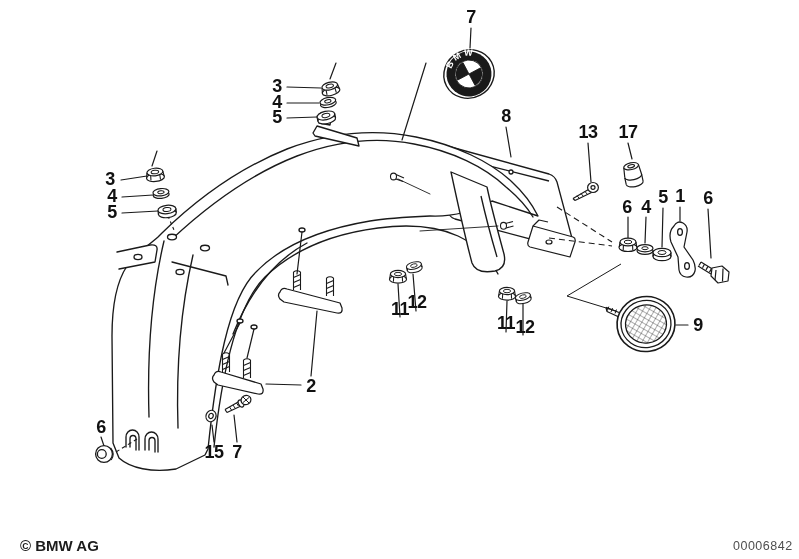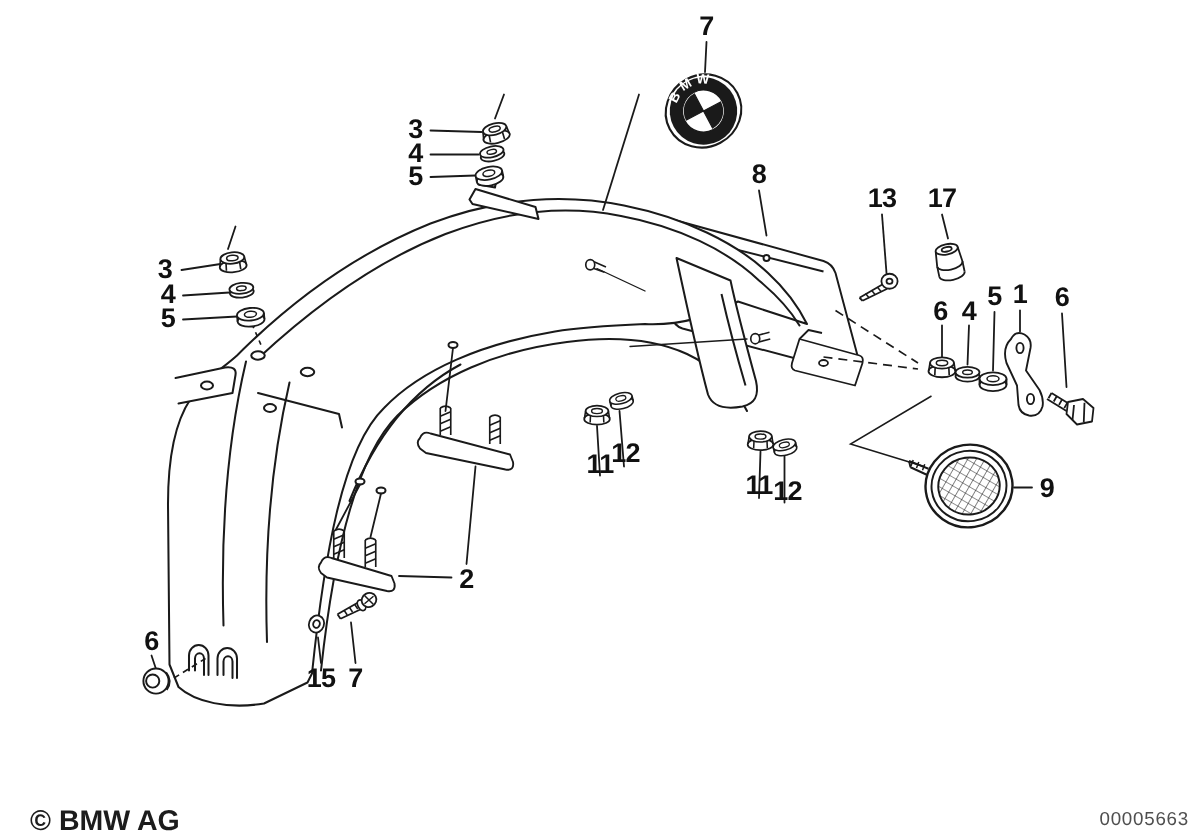--- a/index.html
+++ b/index.html
@@ -9,21 +9,21 @@
   }
   svg{position:absolute;left:0;top:0;}
   .callout{
     position:absolute;transform:translate(-50%,-50%);
     font-family:"Liberation Sans",sans-serif;font-weight:bold;font-size:18px;
     color:#111;letter-spacing:-0.5px;white-space:nowrap;line-height:1;
   }
   .corner-text{
     position:absolute;font-family:"Liberation Sans",sans-serif;line-height:1;white-space:nowrap;
   }
-  #copyright{left:20px;top:538px;font-size:19px;color:#1c1c1c;font-weight:bold;}
+  #copyright{left:20px;top:538px;font-size:15px;color:#1c1c1c;font-weight:bold;}
   #docnum{left:733px;top:540px;font-size:12.5px;color:#4f4f4f;letter-spacing:0.5px;}
 </style>
 </head>
 <body>
 
 <div id="stage">
 
 <svg width="799" height="559" viewBox="0 0 799 559">
   <defs>
     <pattern id="xh" width="5" height="5" patternUnits="userSpaceOnUse" patternTransform="rotate(38)">
@@ -293,15 +293,15 @@
 <span class="callout" style="left:400px;top:309px">11</span>
 <span class="callout" style="left:417px;top:302px">12</span>
 <span class="callout" style="left:506px;top:323px">11</span>
 <span class="callout" style="left:525px;top:327px">12</span>
 <span class="callout" style="left:311px;top:386px">2</span>
 <span class="callout" style="left:101px;top:427px">6</span>
 <span class="callout" style="left:214px;top:452px">15</span>
 <span class="callout" style="left:237px;top:452px">7</span>
 
 <span id="copyright" class="corner-text">© BMW AG</span>
-<span id="docnum" class="corner-text">00005663</span>
+<span id="docnum" class="corner-text">00006842</span>
 
 </div>
 
 </body></html>

